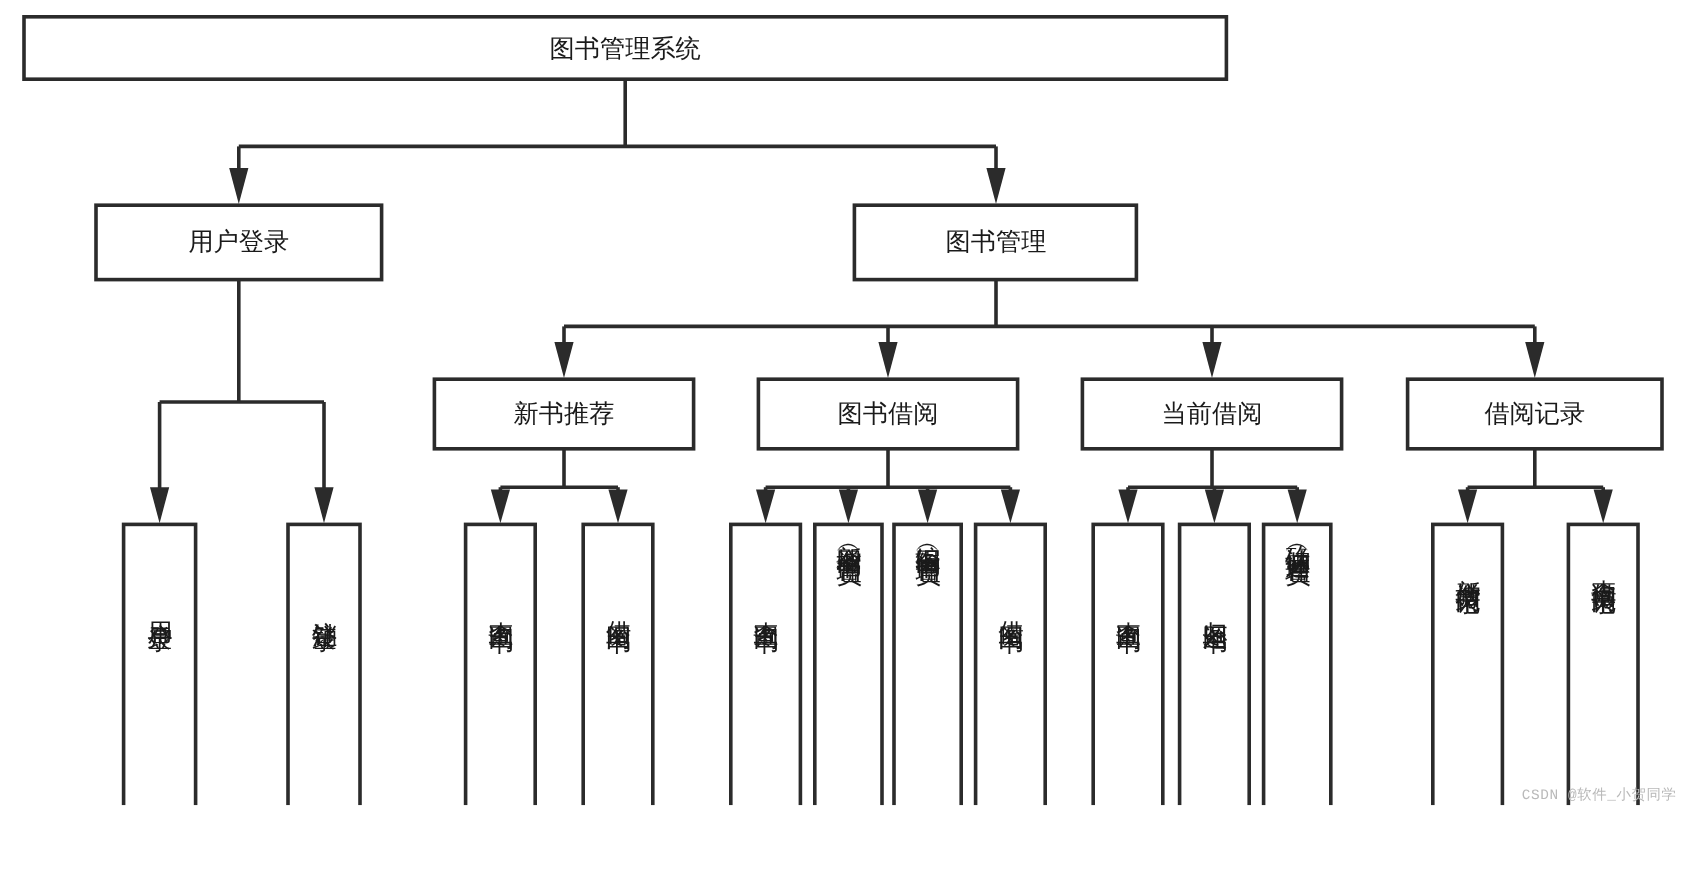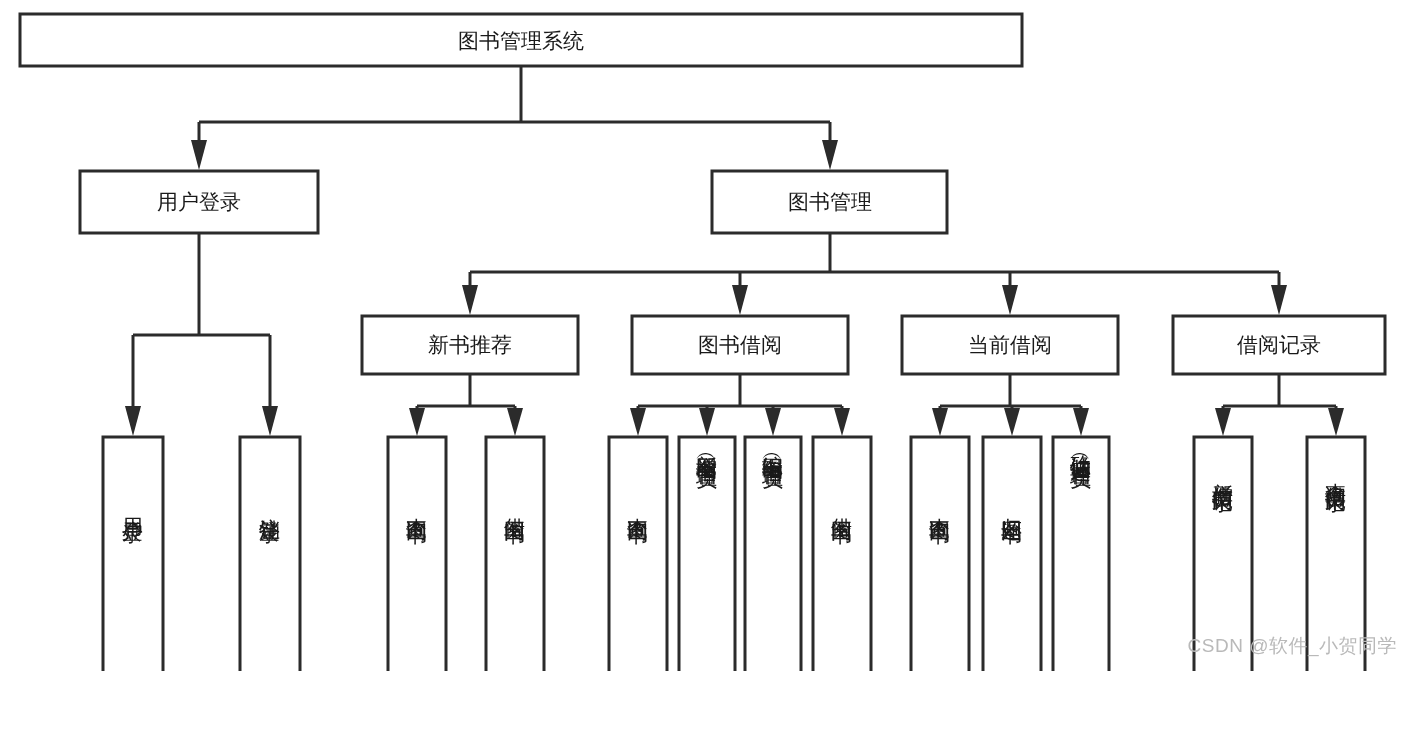--- a/index.html
+++ b/index.html
@@ -53,23 +53,23 @@
     font-size: 21px;
     fill: #1a1a1a;
     writing-mode: vertical-rl;
     text-orientation: upright;
     letter-spacing: 2px;
     white-space: pre;
   }
   .watermark-text {
     position: absolute;
     right: 8px;
-    bottom: 12px;
-    font-family: Liberation Sans, sans-serif;
-    font-size: 19px;
+    bottom: 0;
+    font-family: Liberation Mono, monospace;
+    font-size: 12px;
     color: #b9b9b9;
     letter-spacing: 0.5px;
     user-select: none;
     pointer-events: none;
   }
 </style>
 </head>
 <body>
 
 <div id="diagram-root">

